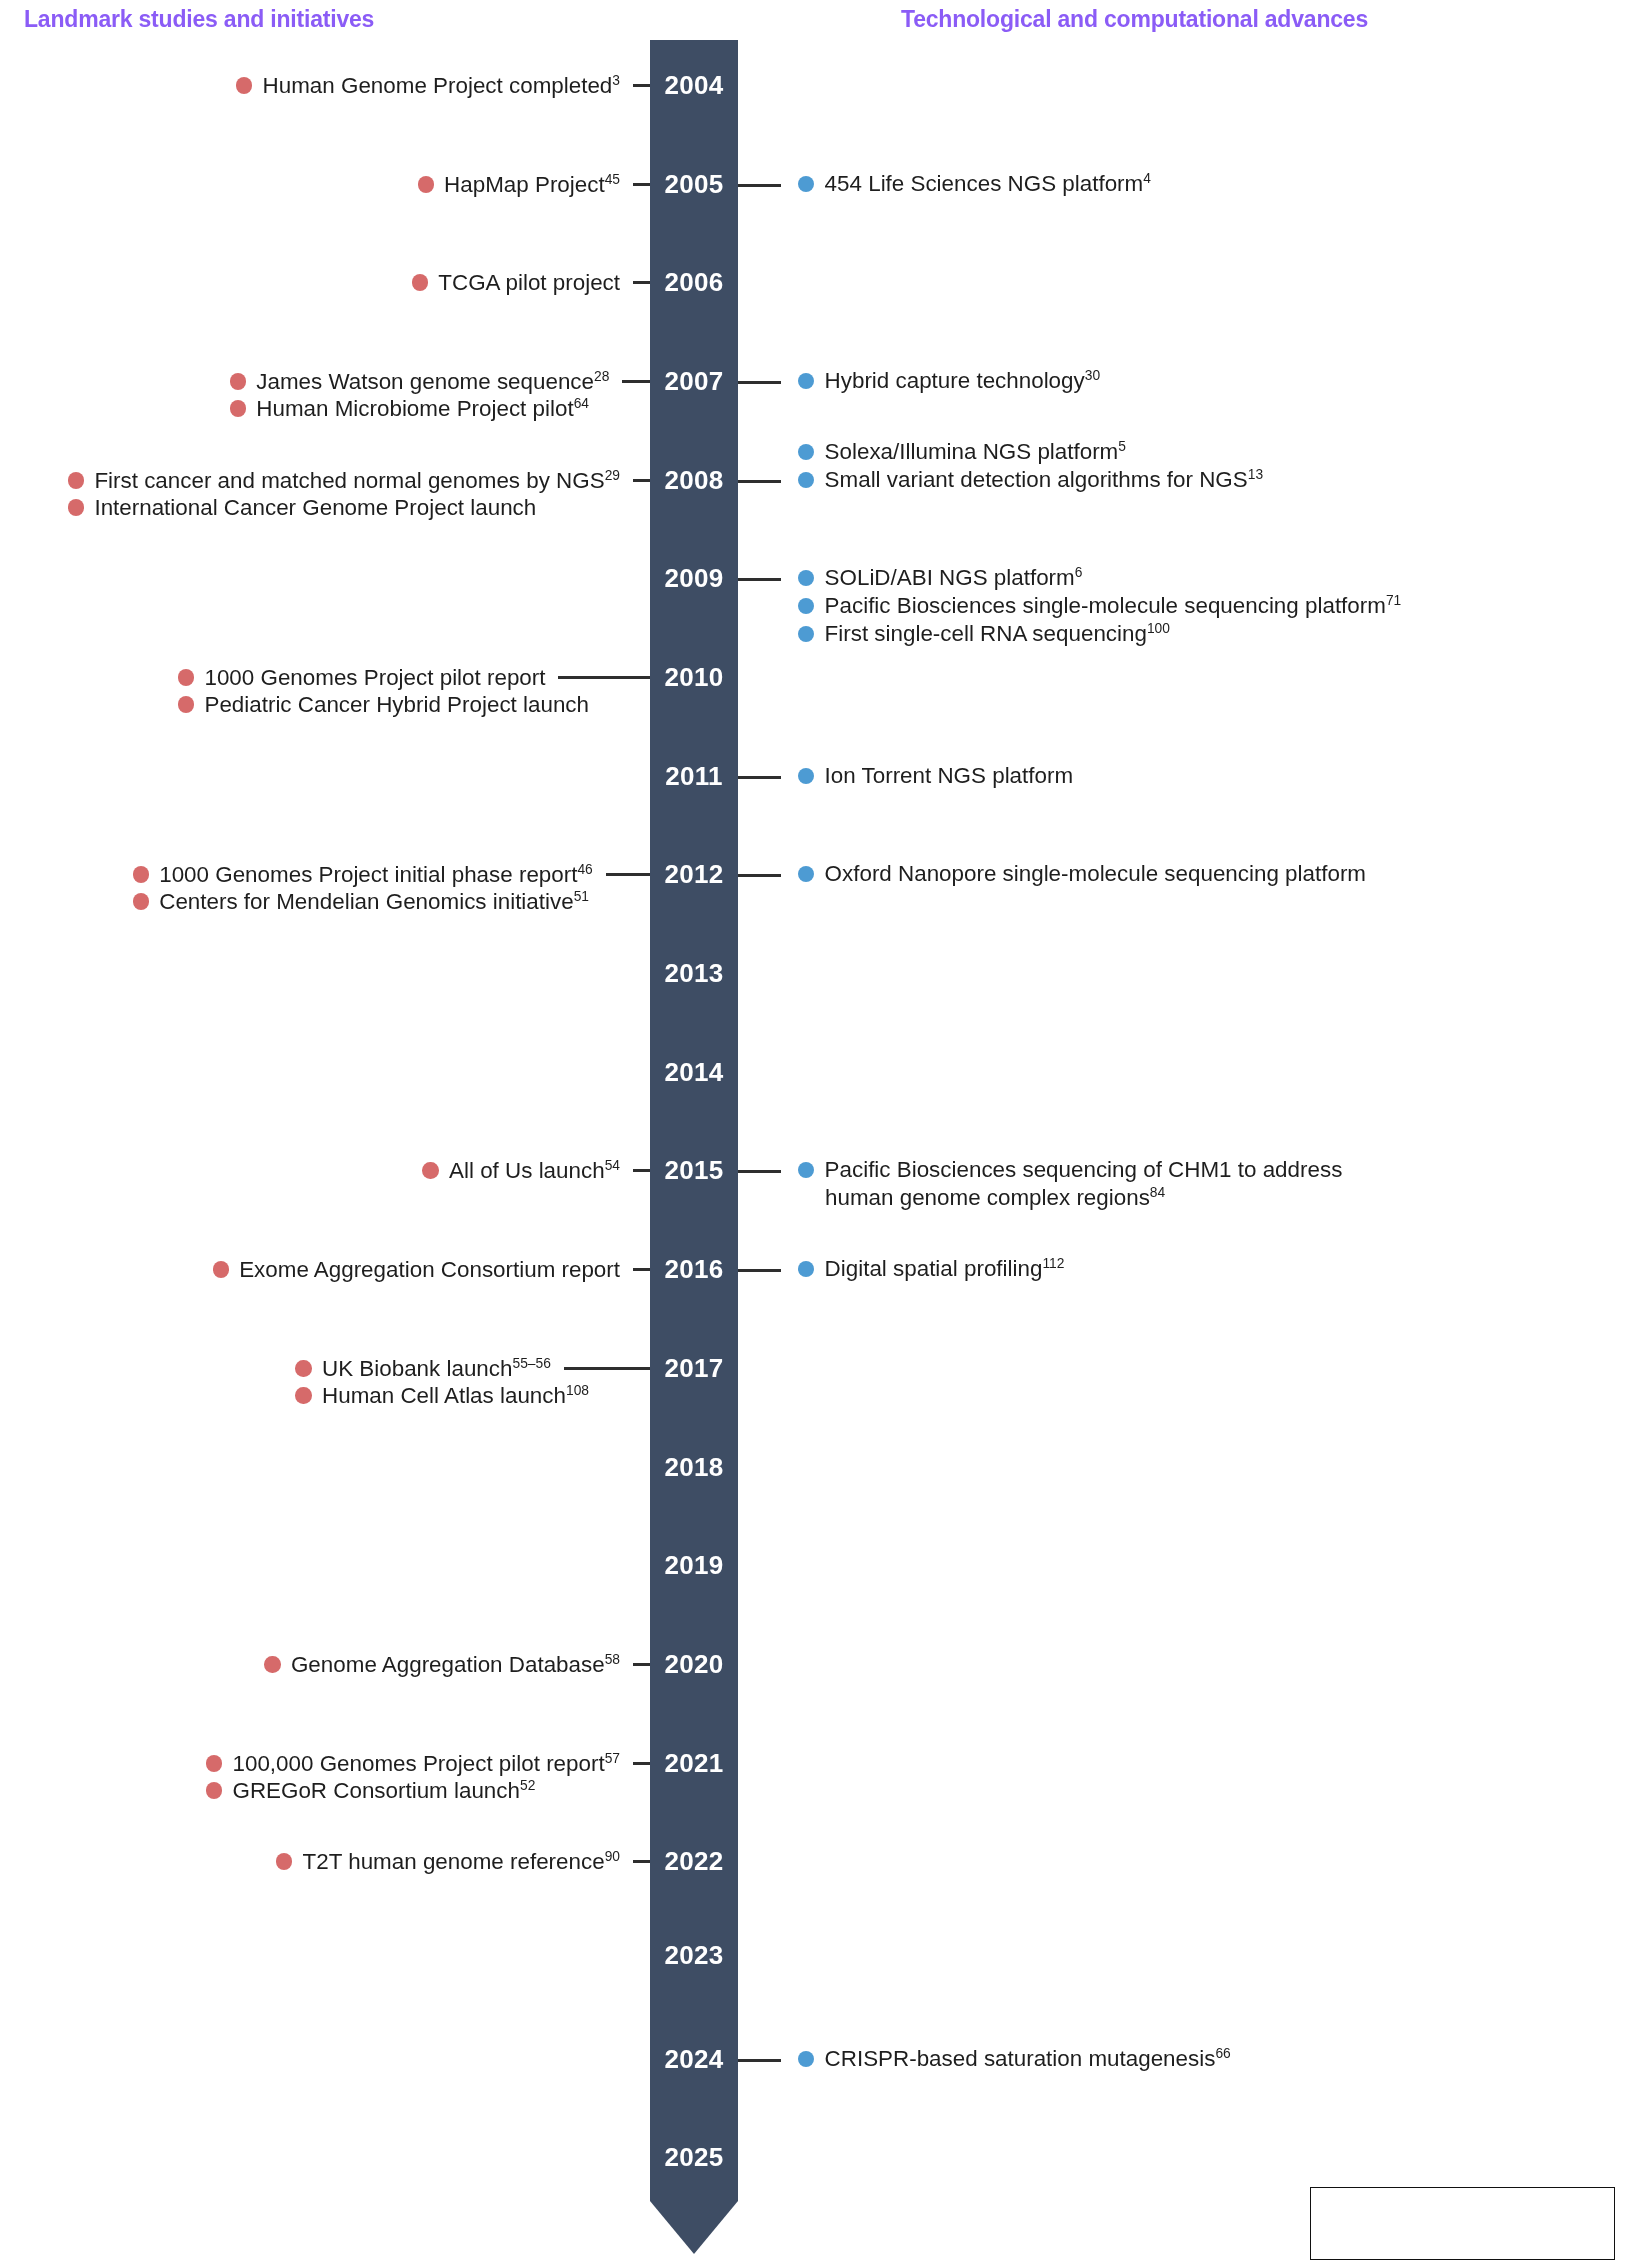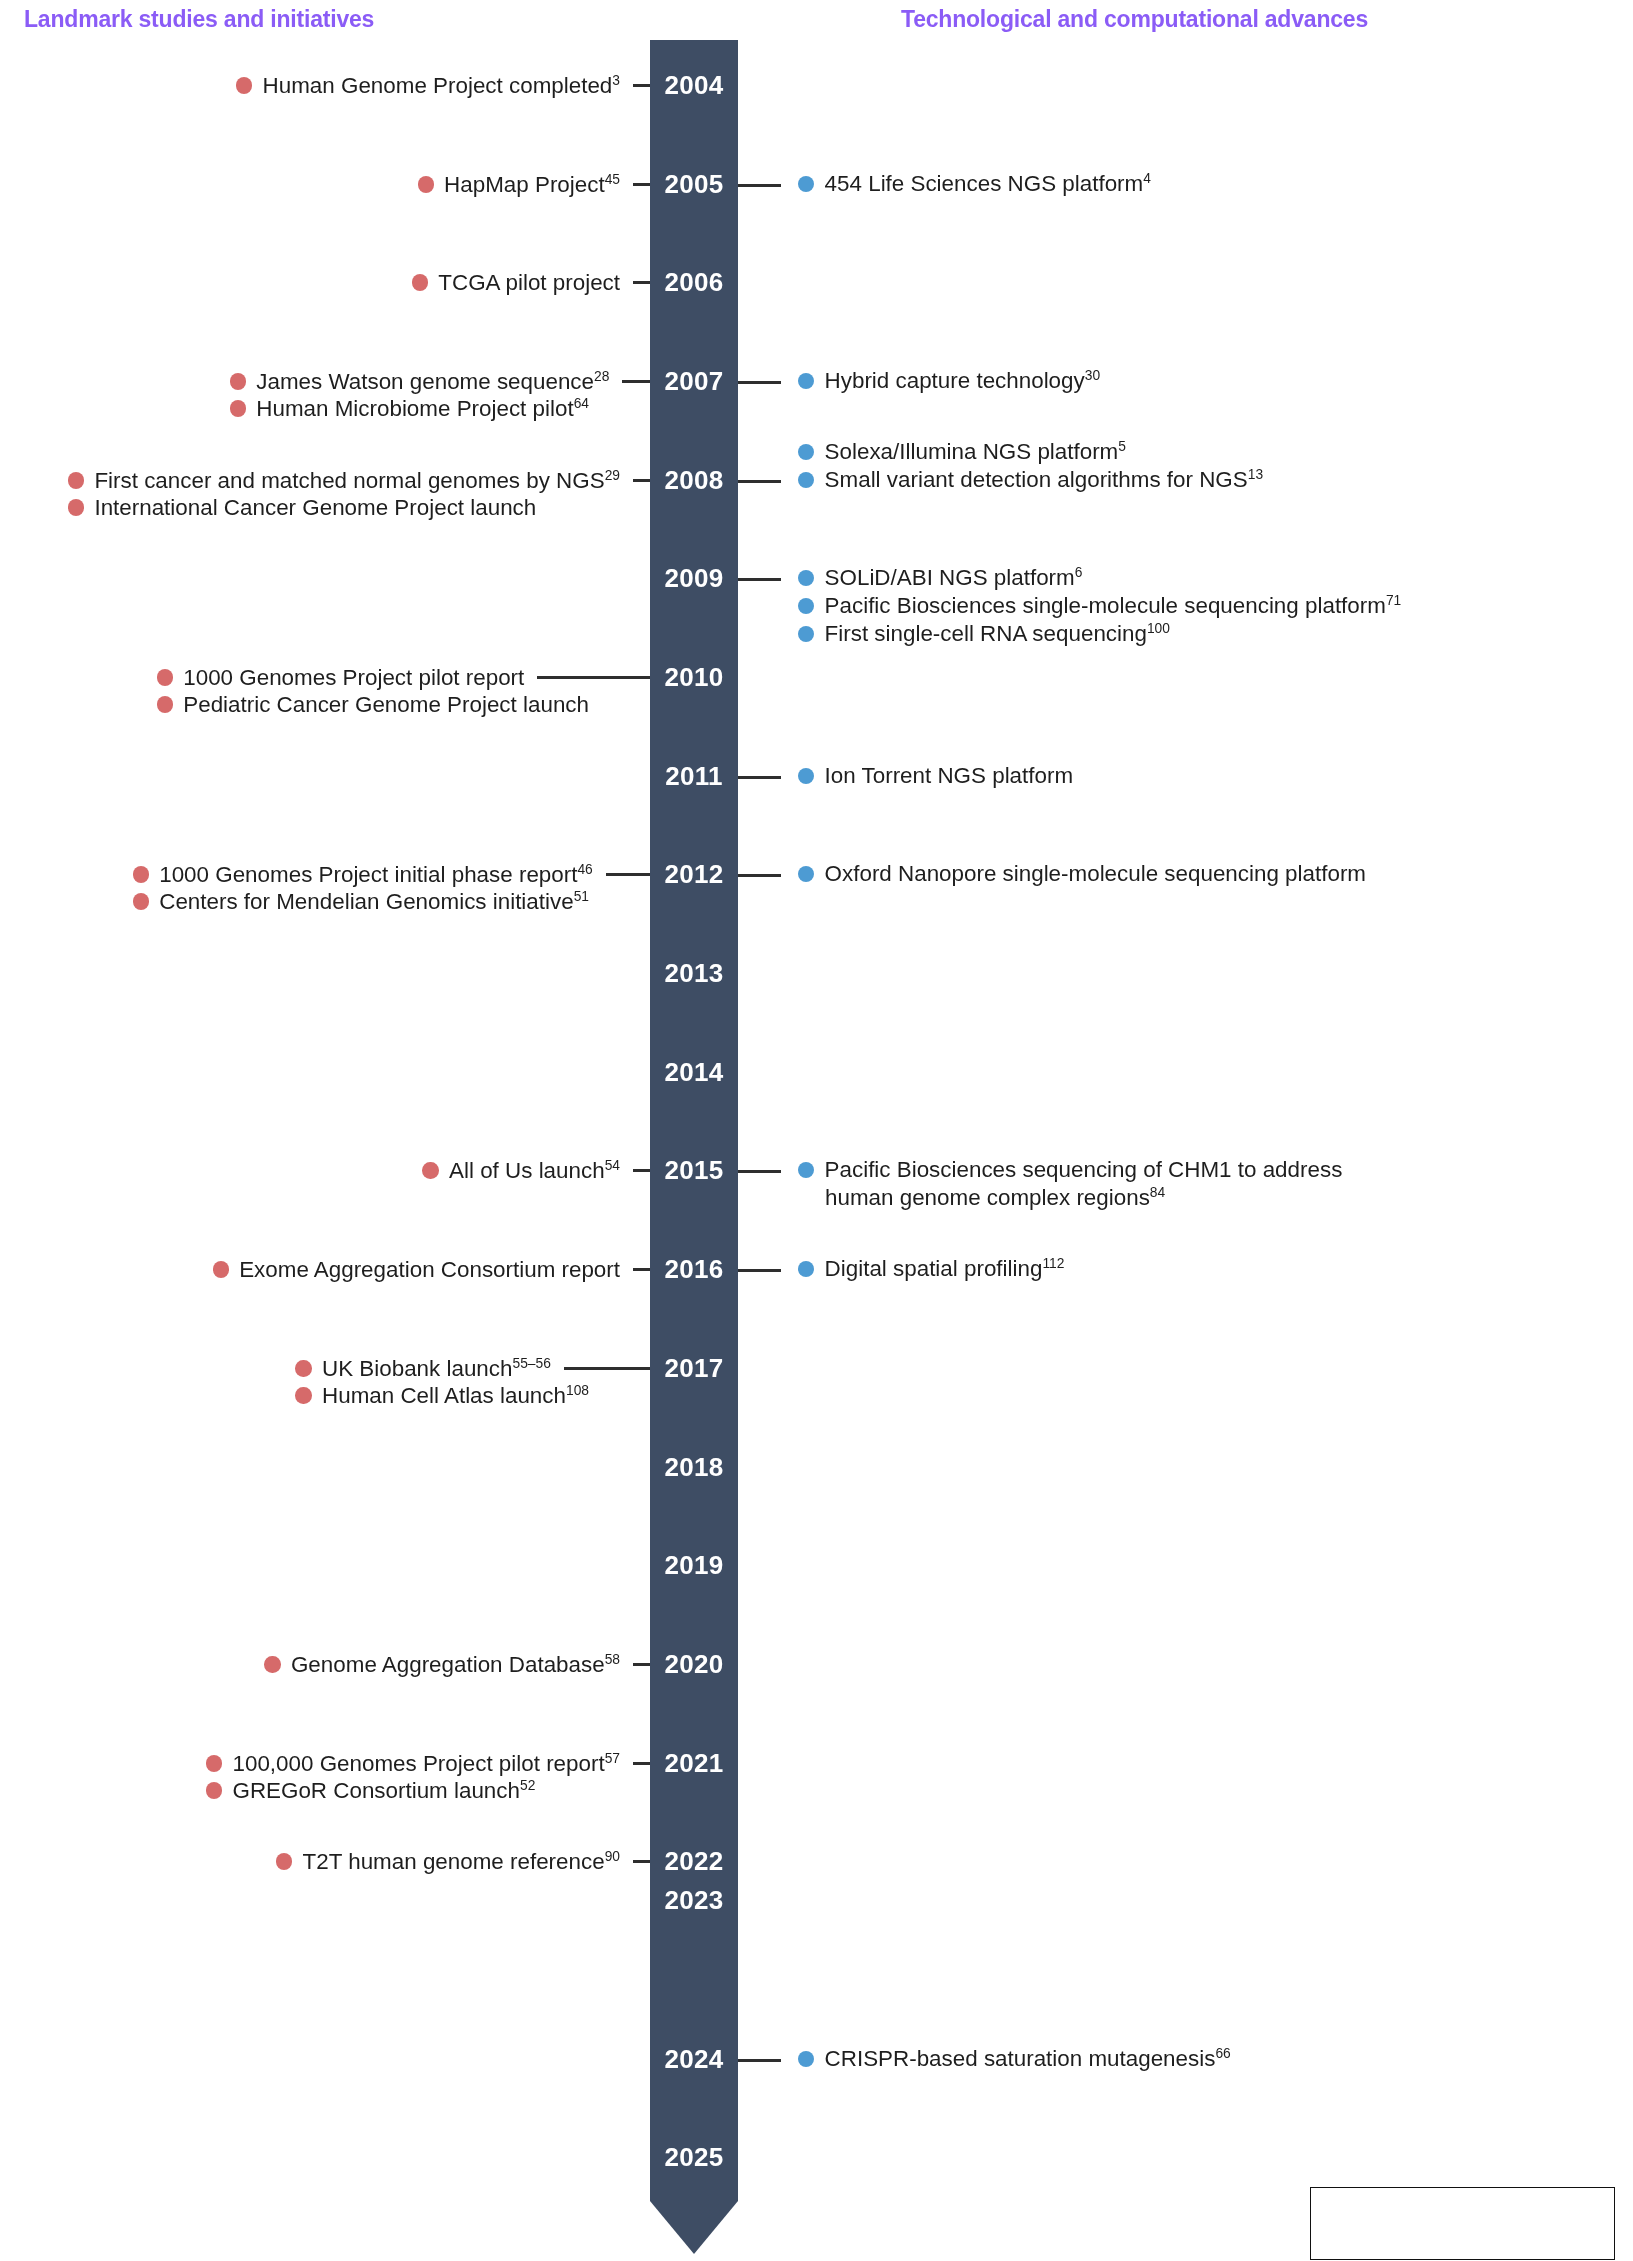--- a/index.html
+++ b/index.html
@@ -96,21 +96,21 @@
     <div class="year" style="top: 960px;">2013</div>
     <div class="year" style="top: 1059px;">2014</div>
     <div class="year" style="top: 1157px;">2015</div>
     <div class="year" style="top: 1256px;">2016</div>
     <div class="year" style="top: 1355px;">2017</div>
     <div class="year" style="top: 1454px;">2018</div>
     <div class="year" style="top: 1552px;">2019</div>
     <div class="year" style="top: 1651px;">2020</div>
     <div class="year" style="top: 1750px;">2021</div>
     <div class="year" style="top: 1848px;">2022</div>
-    <div class="year" style="top: 1887px; text-align: center;">2023</div>
+    <div class="year" style="top: 1942px; text-align: center;">2023</div>
     <div class="year" style="top: 2046px;">2024</div>
     <div class="year" style="top: 2144px;">2025</div>
     <div class="group-left" style="top: 72px;">
       <div class="lrow">
         <span class="dot red"></span>
         <span class="lbl">Human Genome Project completed<sup>3</sup></span>
         <div class="lconn"></div>
       </div>
     </div>
     <div class="group-left" style="top: 171px;">
@@ -152,21 +152,21 @@
       </div>
     </div>
     <div class="group-left" style="top: 664px;">
       <div class="lrow">
         <span class="dot red"></span>
         <span class="lbl">1000 Genomes Project pilot report</span>
         <div class="lconn"></div>
       </div>
       <div class="lrow">
         <span class="dot red"></span>
-        <span class="lbl">Pediatric Cancer Genome Project launch</span>
+        <span class="lbl">Pediatric Cancer Hybrid Project launch</span>
         <div class="lspace"></div>
       </div>
     </div>
     <div class="group-left" style="top: 861px;">
       <div class="lrow">
         <span class="dot red"></span>
         <span class="lbl">1000 Genomes Project initial phase report<sup>46</sup></span>
         <div class="lconn"></div>
       </div>
       <div class="lrow">

